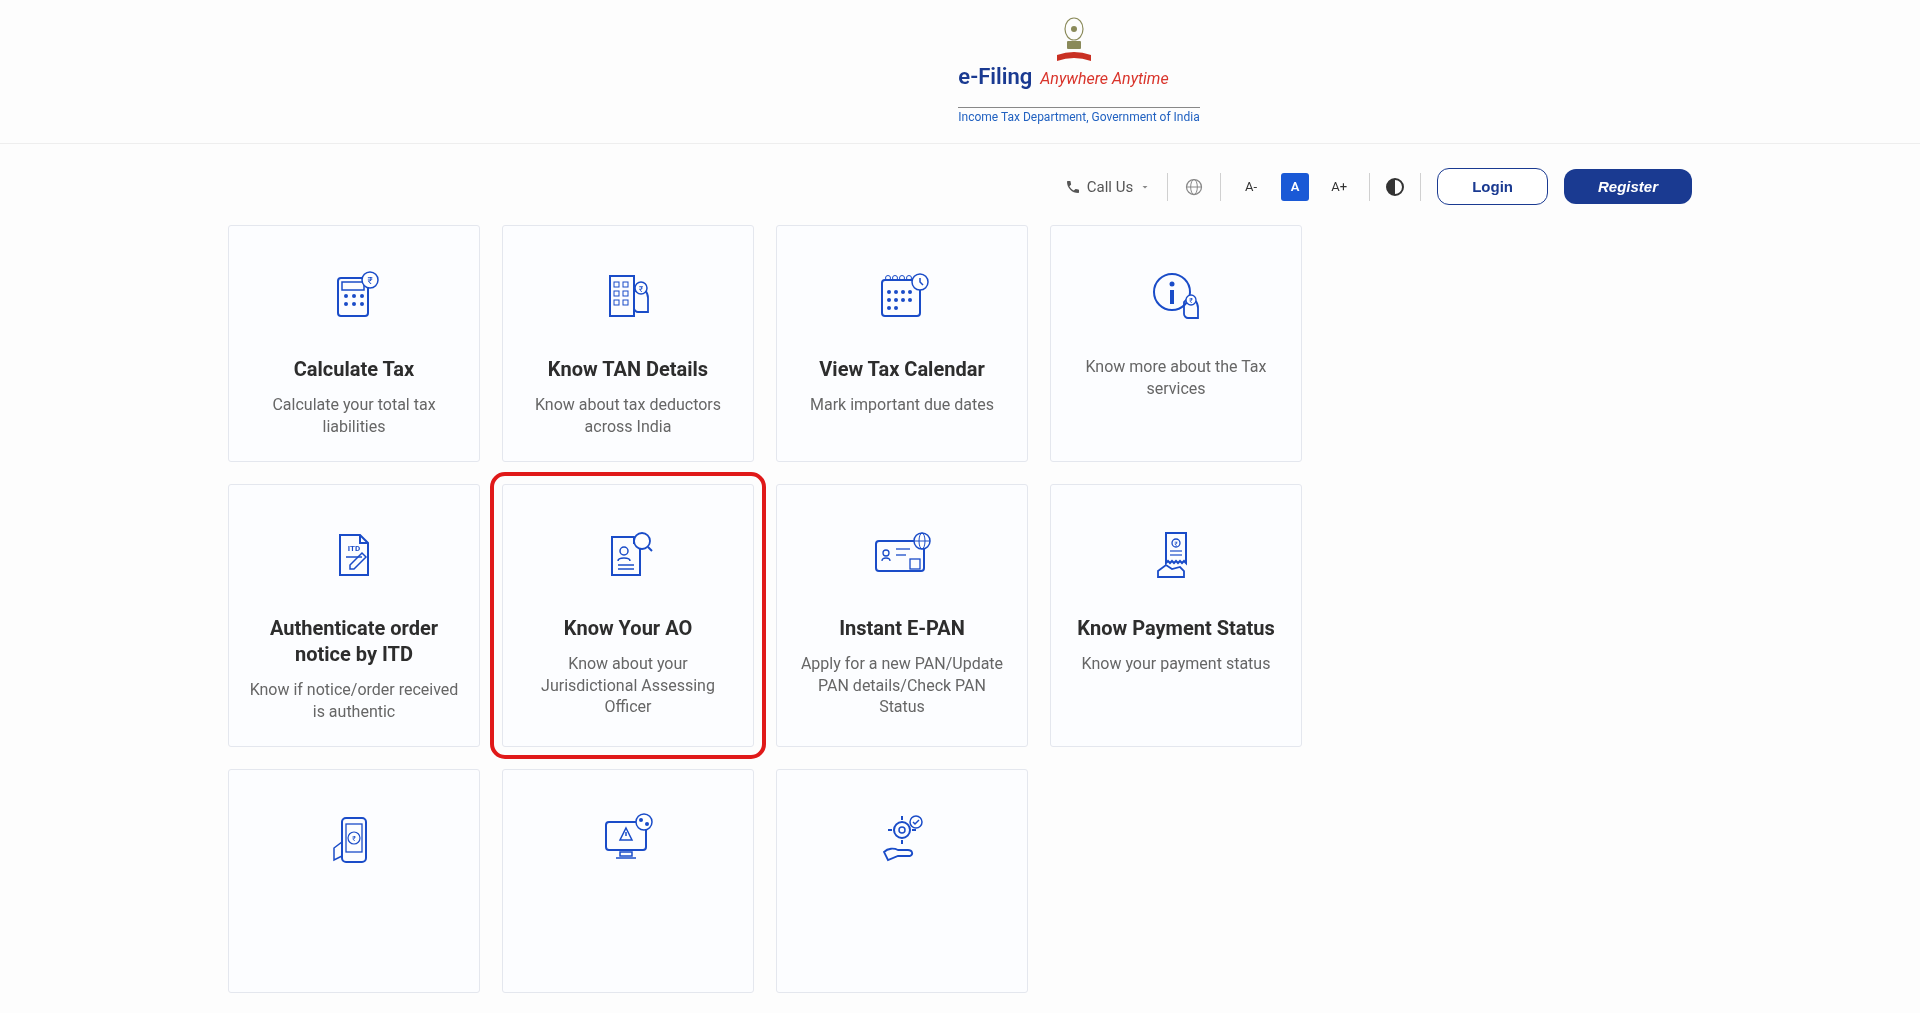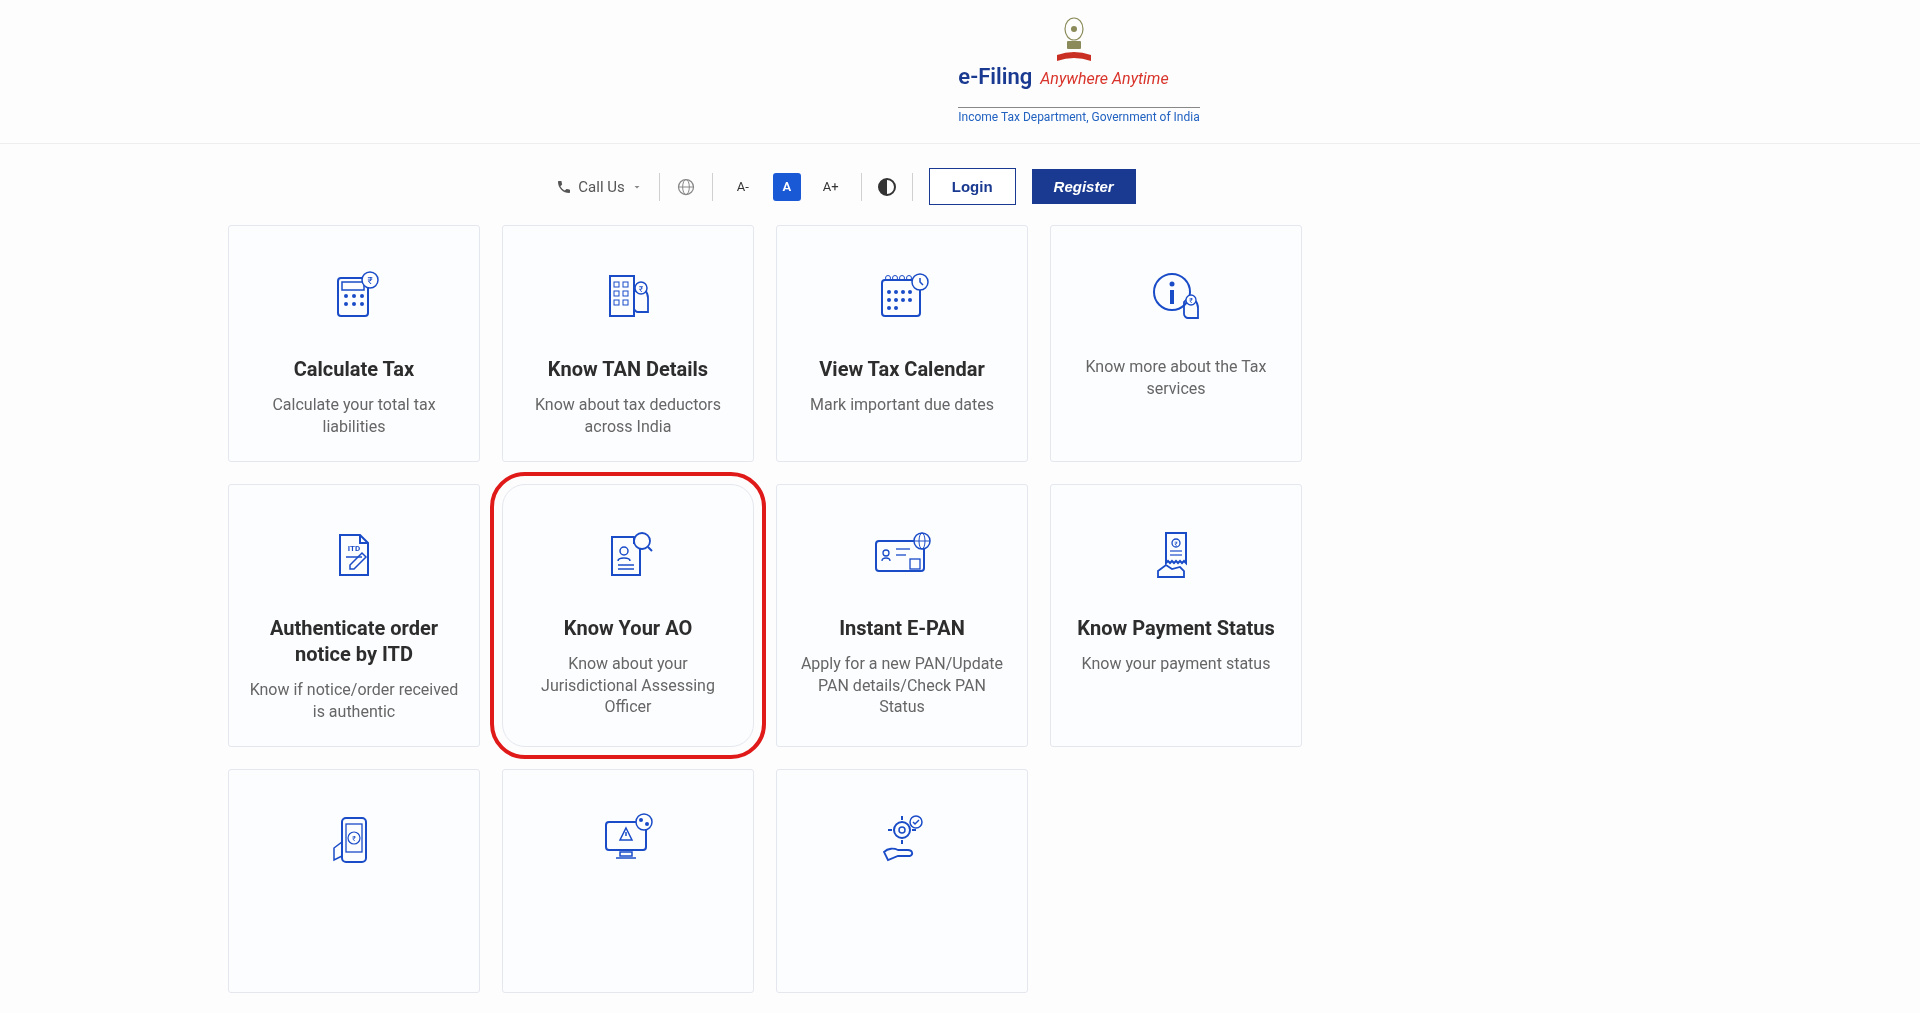--- a/index.html
+++ b/index.html
@@ -43,21 +43,21 @@
     font-size: 12px;
     color: #2262c1;
     border-top: 1px solid #888;
     margin-top: 18px;
     padding-top: 2px;
     display: inline-block;
   }
   .toolbar {
     display: flex;
     align-items: center;
-    justify-content: center;
+    justify-content: flex-end;
     padding: 24px 228px 20px 0;
     gap: 16px;
   }
   .toolbar-divider {
     width: 1px;
     height: 28px;
     background: #d0d0d0;
   }
   .call-us {
     display: flex;
@@ -80,24 +80,24 @@
   .font-btn.active { background: #1a59d6; color: #fff; font-weight: 600; }
   .contrast-icon {
     width: 18px;
     height: 18px;
     border-radius: 50%;
     background: linear-gradient(90deg, #333 50%, transparent 50%);
     border: 2px solid #333;
     cursor: pointer;
   }
   .btn {
-    padding: 9px 22px;
+    padding: 9px 34px;
     font-size: 15px;
     font-weight: 600;
-    border-radius: 0;
+    border-radius: 12px;
     cursor: pointer;
     border: none;
   }
   .btn-login { background: #fff; color: #1a3a91; border: 1.5px solid #1a3a91; }
   .btn-register { background: #1a3a91; color: #fff; font-style: italic; }
   .grid-wrap {
     padding: 0 228px;
     display: grid;
     grid-template-columns: repeat(4, 252px);
     gap: 22px;
@@ -112,21 +112,20 @@
     display: flex;
     flex-direction: column;
     align-items: center;
     padding: 34px 18px 24px 18px;
     text-align: center;
     cursor: pointer;
   }
   .card-highlight {
     outline: 4px solid #e01919;
     outline-offset: 8px;
-    border-radius: 23px;
   }
   .card-icon {
     width: 76px;
     height: 72px;
     display: flex;
     align-items: center;
     justify-content: center;
     margin-bottom: 24px;
   }
   .card-title {

